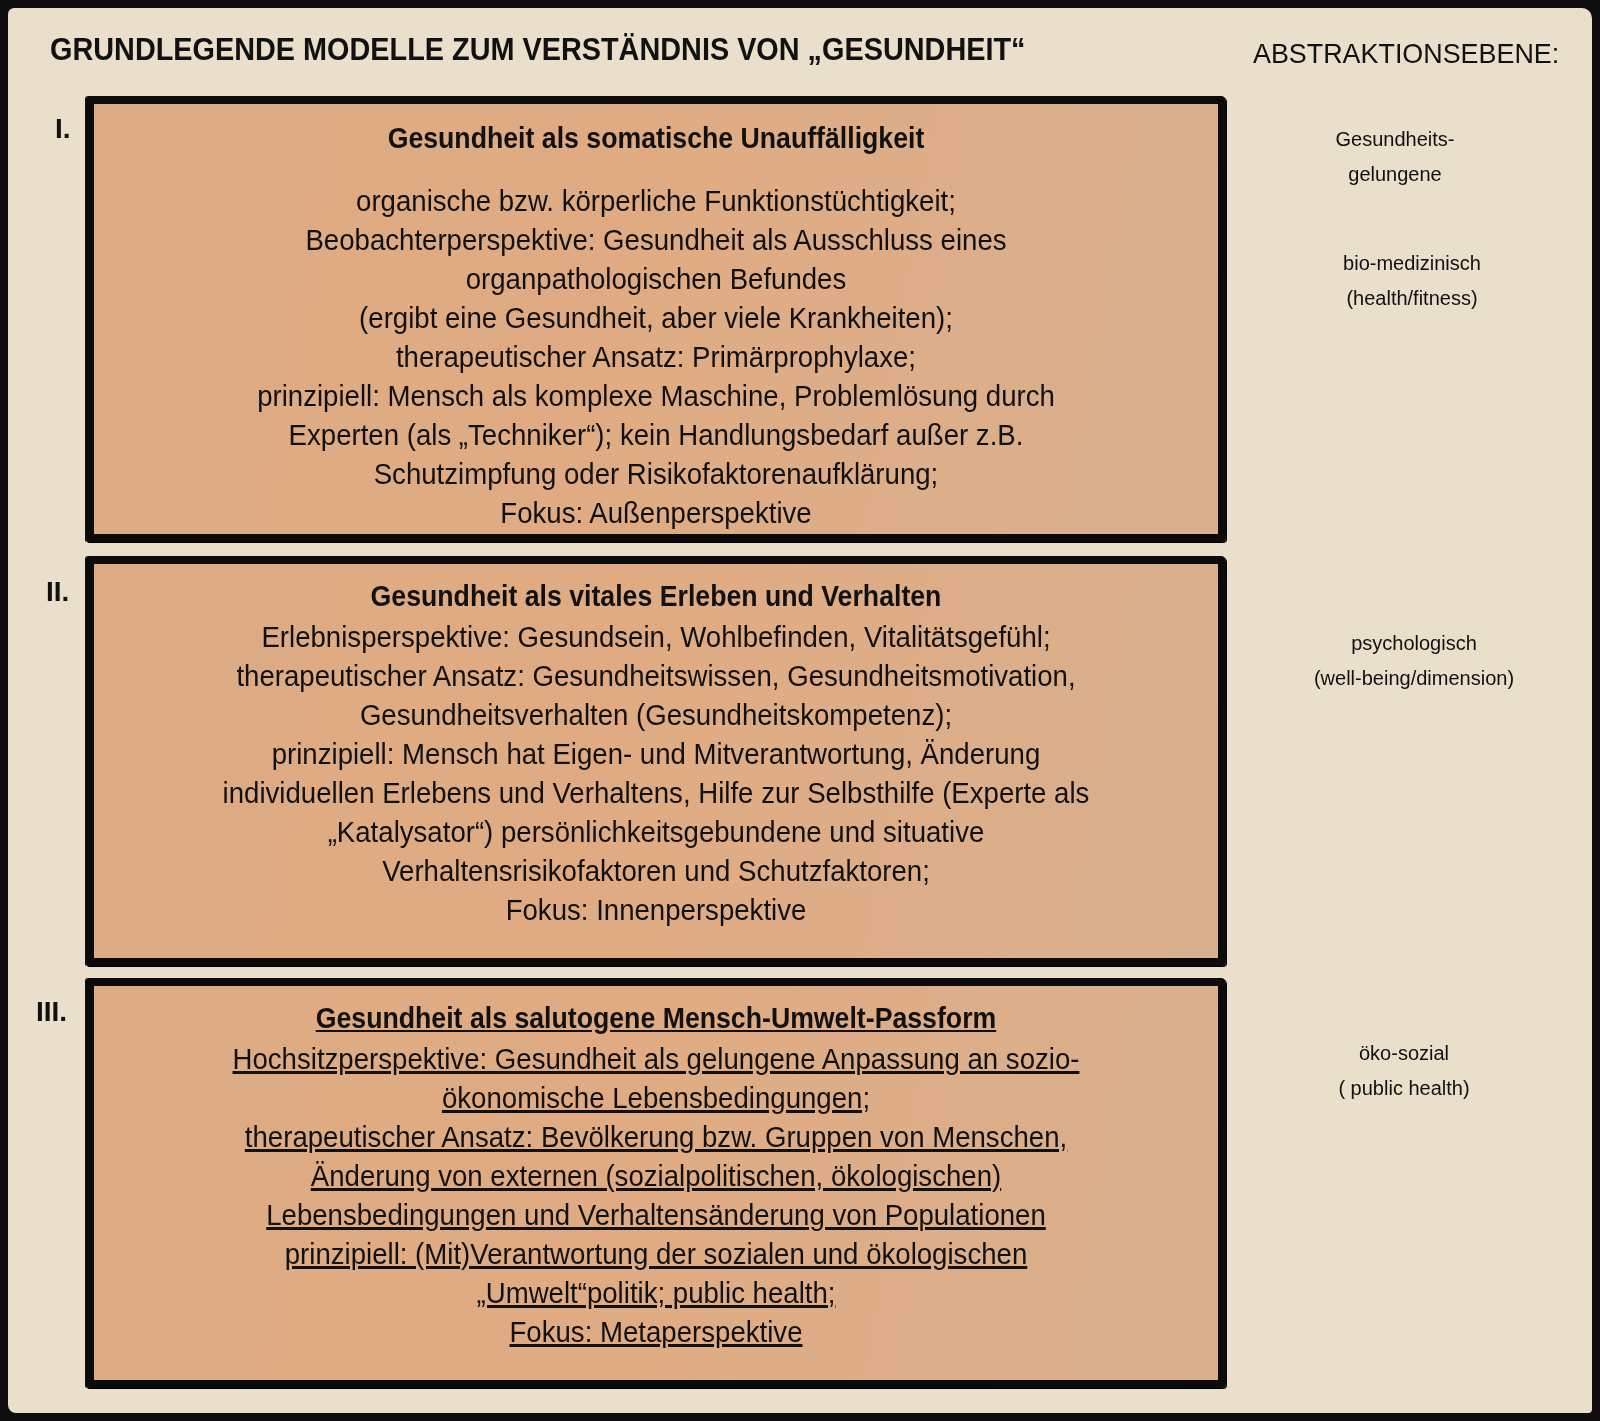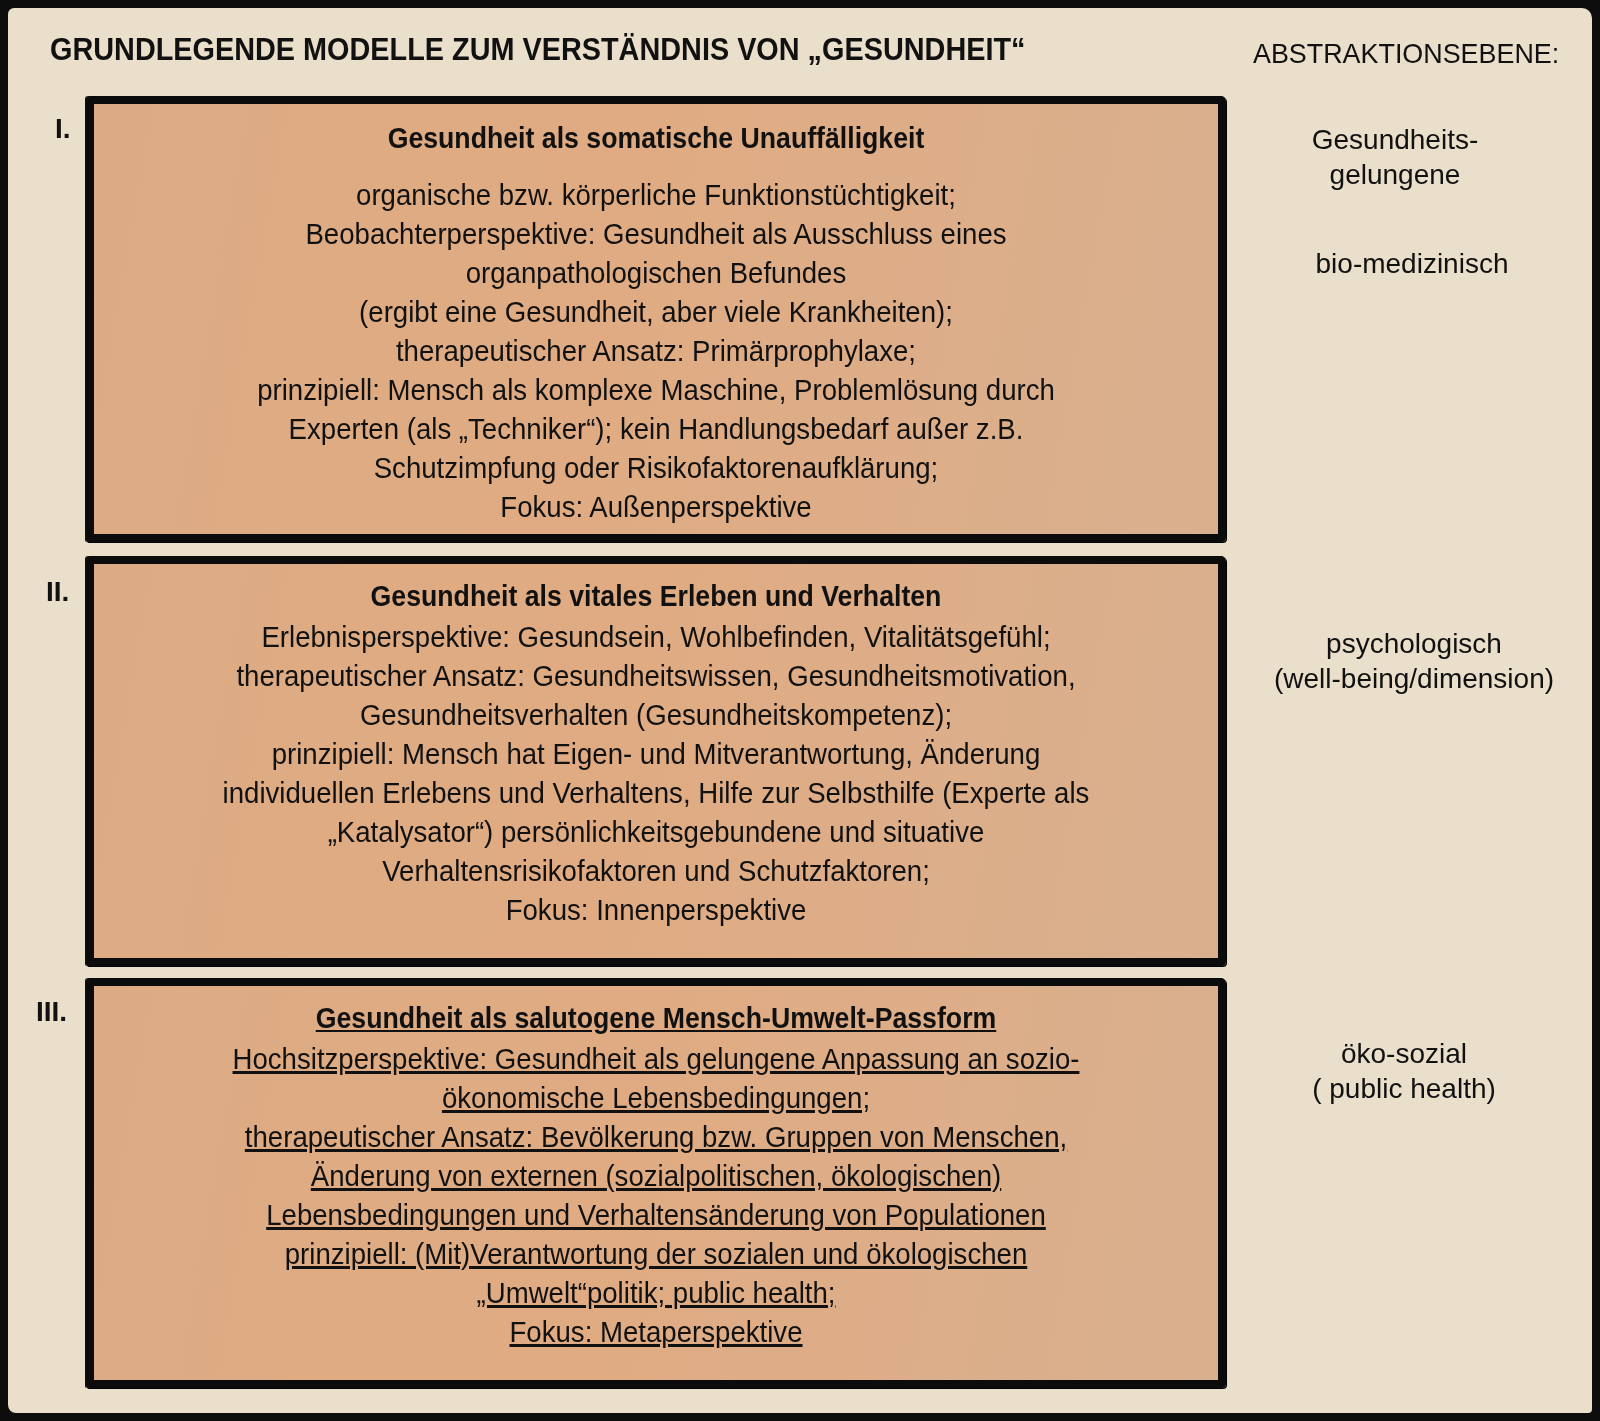--- a/index.html
+++ b/index.html
@@ -76,39 +76,39 @@
       font-size: 30px;
       line-height: 39px;
       white-space: nowrap;
       transform: scaleX(0.92);
     }
     .side-label {
       position: absolute;
       left: 1240px;
       width: 340px;
       text-align: center;
-      font-size: 28px;
+      font-size: 20px;
       line-height: 35px;
     }
     .side-label div {
       white-space: nowrap;
     }
   </style>
 </head>
 <body>
 
 <div class="frame"></div>
 
 <div class="title">GRUNDLEGENDE MODELLE ZUM VERSTÄNDNIS VON „GESUNDHEIT“</div>
 <div class="abs-header">ABSTRAKTIONSEBENE:</div>
 
 <div class="numeral" style="left:55px; top:113px;">I.</div>
 <div class="box" style="top:96px; height:446px; padding-top:18px;">
   <div class="box-title">Gesundheit als somatische Unauffälligkeit</div>
-  <ul class="box-lines" style="margin-top:20px;">
+  <ul class="box-lines" style="margin-top:26px;">
     <li>organische bzw. körperliche Funktionstüchtigkeit;</li>
     <li>Beobachterperspektive: Gesundheit als Ausschluss eines</li>
     <li>organpathologischen Befundes</li>
     <li>(ergibt eine Gesundheit, aber viele Krankheiten);</li>
     <li>therapeutischer Ansatz: Primärprophylaxe;</li>
     <li>prinzipiell: Mensch als komplexe Maschine, Problemlösung durch</li>
     <li>Experten (als „Techniker“); kein Handlungsbedarf außer z.B.</li>
     <li>Schutzimpfung oder Risikofaktorenaufklärung;</li>
     <li>Fokus: Außenperspektive</li>
   </ul>
@@ -144,20 +144,21 @@
   </ul>
 </div>
 
 <div class="side-label" style="top:122px; left:1225px;">
   <div>Gesundheits-</div>
   <div>gelungene</div>
 </div>
 
 <div class="side-label" style="top:246px; left:1242px;">
   <div>bio-medizinisch</div>
+  <div>(health/fitness)</div>
 </div>
 
 <div class="side-label" style="top:626px; left:1244px;">
   <div>psychologisch</div>
   <div>(well-being/dimension)</div>
 </div>
 
 <div class="side-label" style="top:1036px; left:1234px;">
   <div>öko-sozial</div>
   <div>( public health)</div>

